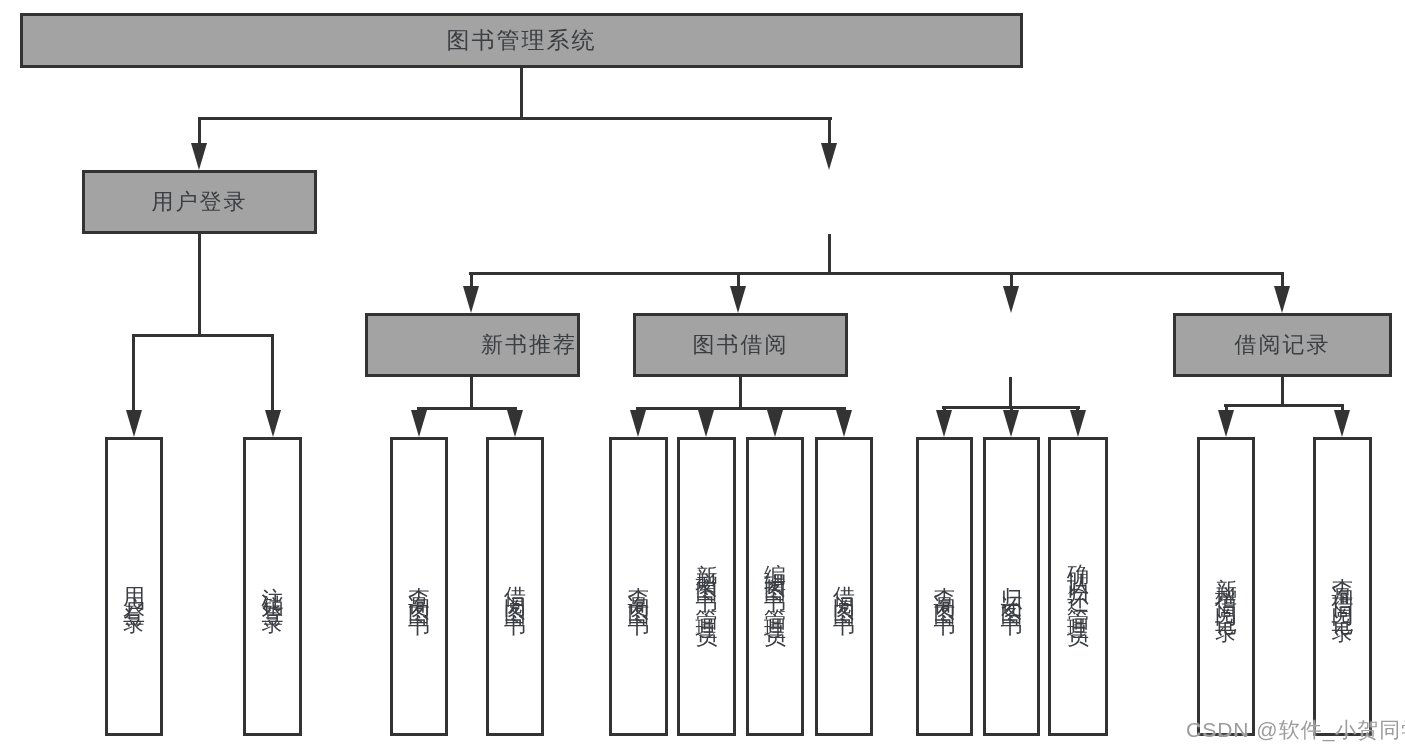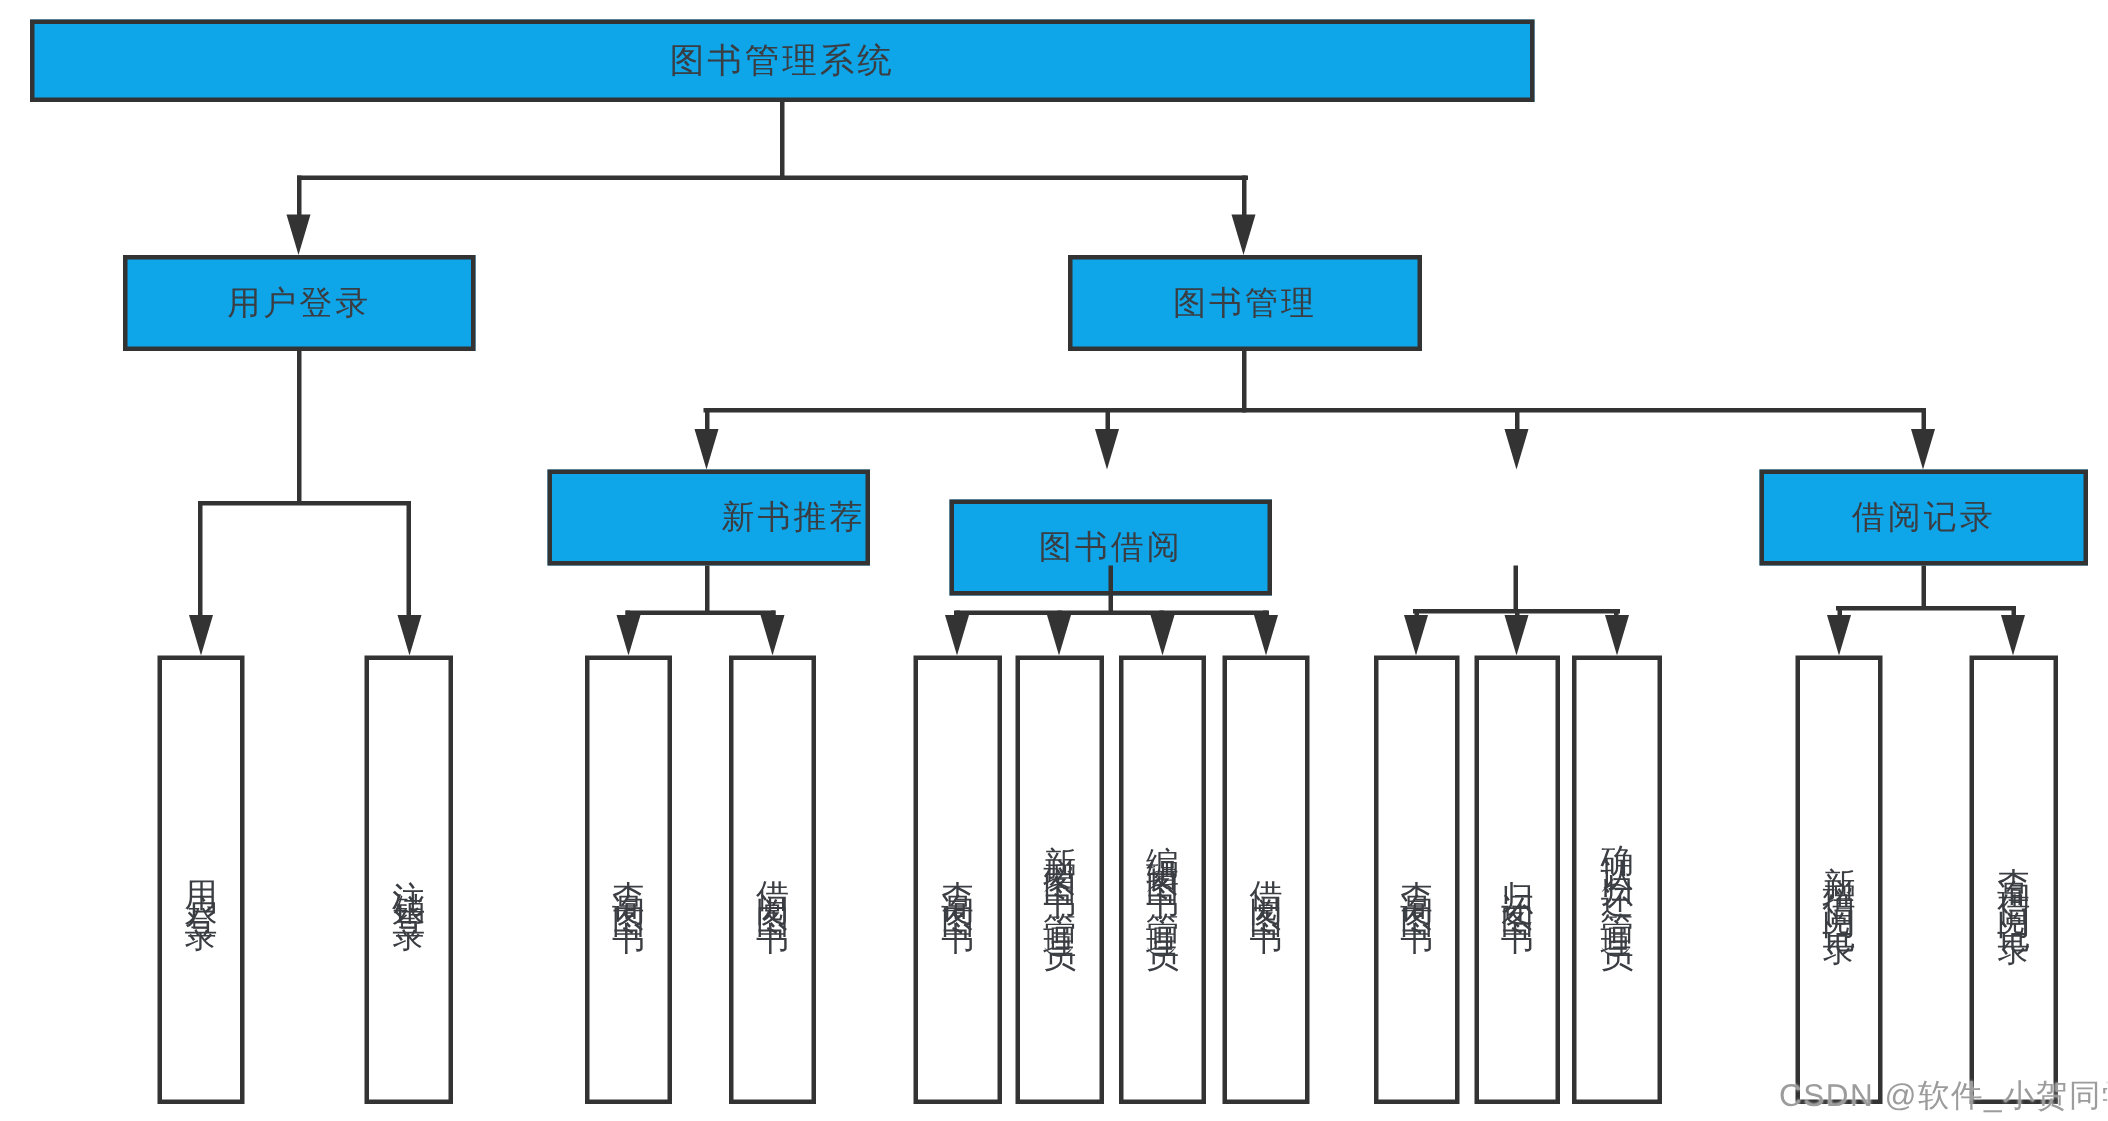--- a/index.html
+++ b/index.html
@@ -10,21 +10,21 @@
   }
   html,body{margin:0;padding:0;background:var(--background);}
   .canvas{
     position:relative;width:1405px;height:747px;background:var(--background);
     overflow:hidden;
     font-family:"Liberation Sans","DejaVu Sans",sans-serif;
     color:var(--text);
   }
   .box{
     position:absolute;box-sizing:border-box;
-    border:3px solid var(--line);background:#0ea5e9;
+    border:3px solid var(--line);background:#a3a3a3;
     display:flex;align-items:center;justify-content:center;
   }
   .hlabel{font-size:22px;letter-spacing:2px;color:var(--text);white-space:nowrap;}
   .root .hlabel{font-size:23px;}
   .leaf{
     position:absolute;box-sizing:border-box;top:437px;height:299px;
     border:3px solid var(--line);background:#fff;
     display:flex;align-items:center;justify-content:center;
   }
   .vtext{
@@ -57,23 +57,20 @@
   <div class="vl" style="left:520px;top:68px;height:50px;"></div>
   <div class="hl" style="left:198px;top:117px;width:634px;"></div>
   <div class="vl" style="left:198px;top:117px;height:32px;"></div>
   <div class="ah" style="left:191px;top:143px;"></div>
   <div class="vl" style="left:828px;top:117px;height:32px;"></div>
   <div class="ah" style="left:821px;top:143px;"></div>
 
   <div class="box" style="left:82px;top:170px;width:235px;height:64px;">
     <span class="hlabel">用户登录</span>
   </div>
-  <div class="box" style="left:712px;top:170px;width:236px;height:64px;">
-    <span class="hlabel">图书管理</span>
-  </div>
 
   <div class="vl" style="left:198px;top:234px;height:101px;"></div>
   <div class="hl" style="left:132px;top:334px;width:142px;"></div>
   <div class="vl" style="left:132px;top:334px;height:78px;"></div>
   <div class="ah" style="left:126px;top:410px;"></div>
   <div class="vl" style="left:271px;top:334px;height:78px;"></div>
   <div class="ah" style="left:265px;top:410px;"></div>
 
   <div class="vl" style="left:828px;top:234px;height:41px;"></div>
   <div class="hl" style="left:469px;top:272px;width:814px;"></div>
@@ -82,21 +79,21 @@
   <div class="vl" style="left:737px;top:272px;height:18px;"></div>
   <div class="ah" style="left:730px;top:286px;"></div>
   <div class="vl" style="left:1010px;top:272px;height:18px;"></div>
   <div class="ah" style="left:1003px;top:286px;"></div>
   <div class="vl" style="left:1281px;top:272px;height:18px;"></div>
   <div class="ah" style="left:1274px;top:286px;"></div>
 
   <div class="box" style="left:365px;top:313px;width:215px;height:64px;justify-content:flex-end;">
     <span class="hlabel">新书推荐</span>
   </div>
-  <div class="box" style="left:633px;top:313px;width:215px;height:64px;margin-top:20px;">
+  <div class="box" style="left:633px;top:313px;width:215px;height:64px;">
     <span class="hlabel">图书借阅</span>
   </div>
   <div class="box" style="left:1173px;top:313px;width:219px;height:64px;">
     <span class="hlabel">借阅记录</span>
   </div>
 
   <div class="vl" style="left:470px;top:377px;height:31px;"></div>
   <div class="hl" style="left:417px;top:407px;width:100px;"></div>
   <div class="vl" style="left:417px;top:407px;height:8px;"></div>
   <div class="ah" style="left:411px;top:410px;"></div>

